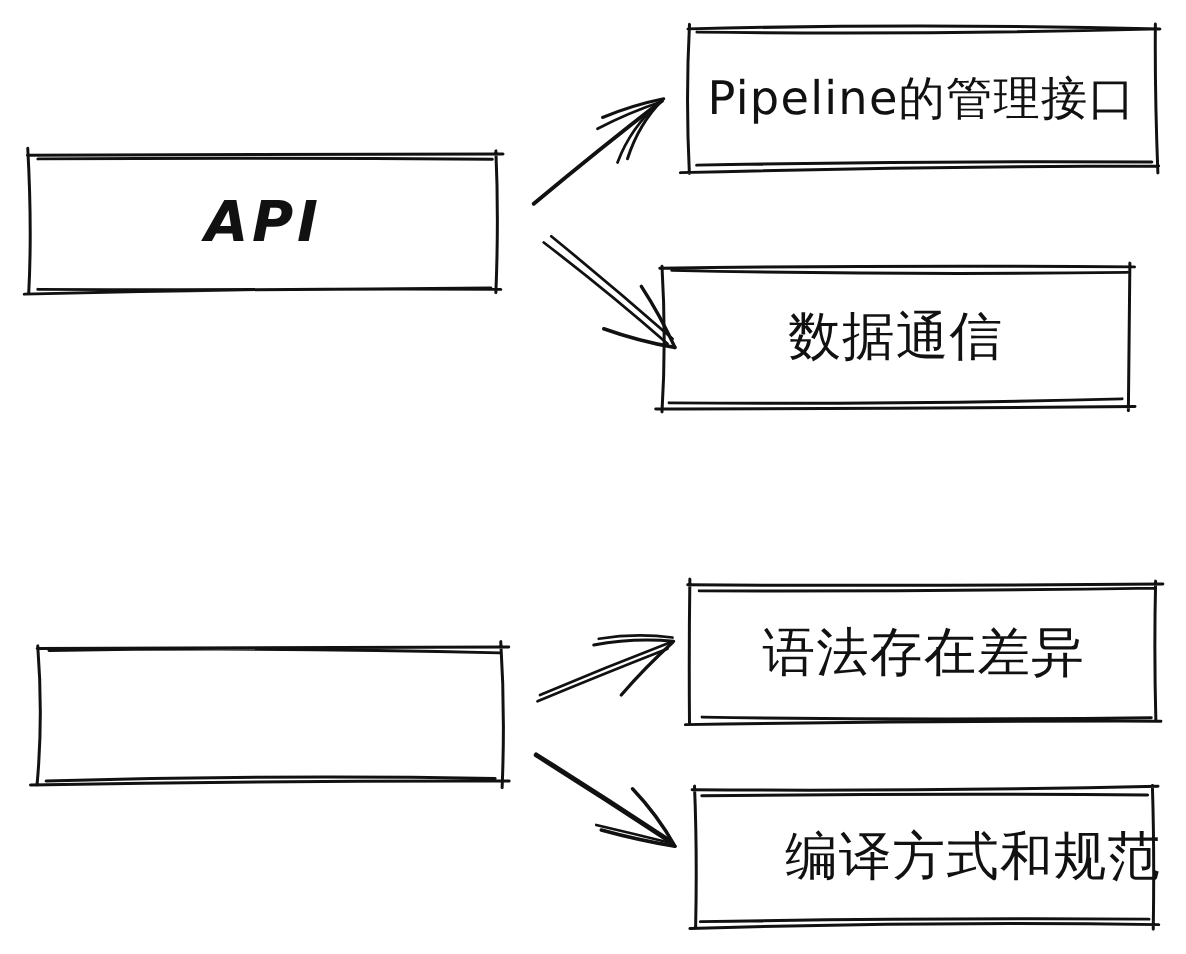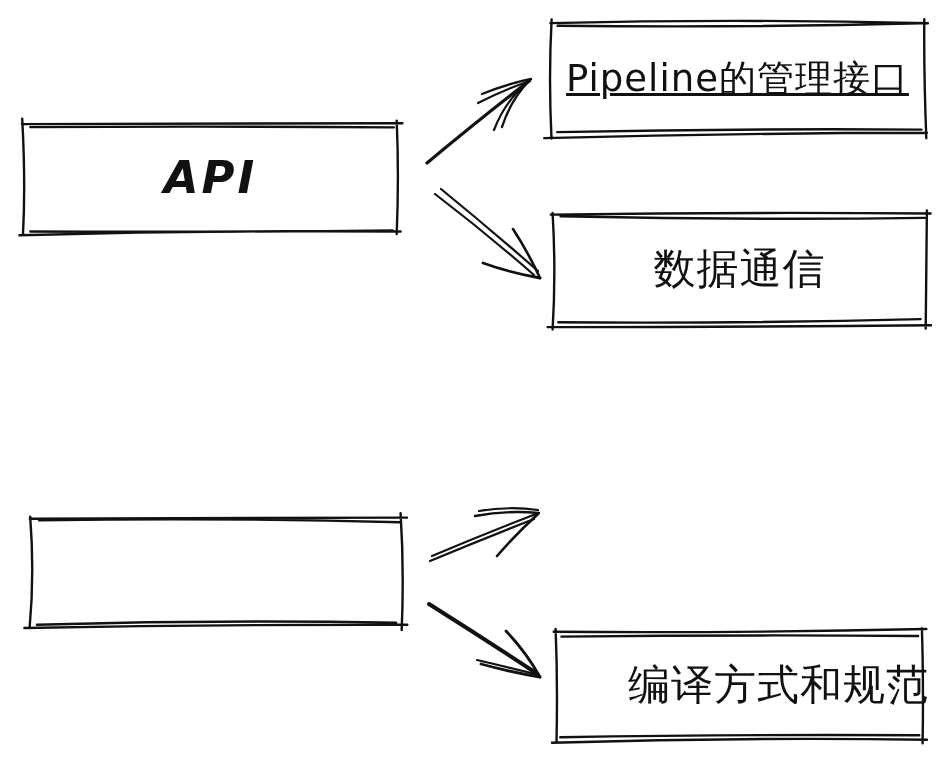--- a/index.html
+++ b/index.html
@@ -12,23 +12,23 @@
   svg.edges path{stroke:#111;fill:none;stroke-linecap:round;}
   .node{position:absolute;display:flex;align-items:center;justify-content:center;}
   .node svg.box{position:absolute;left:0;top:0;width:100%;height:100%;overflow:visible;}
   .node svg.box path{stroke:#111;fill:none;stroke-width:2.4;stroke-linecap:round;}
   .node .label{
     position:relative;white-space:nowrap;font-size:42px;font-weight:500;
     letter-spacing:1px;line-height:1;z-index:2;
   }
   .node-api{left:18px;top:117px;width:385px;height:121px;}
   .node-api .label{font-style:italic;font-weight:700;font-size:45px;letter-spacing:3px;}
-  .node-pipeline{left:545px;top:16px;width:385px;height:124px;text-decoration:underline;}
+  .node-pipeline{left:545px;top:16px;width:385px;height:124px;}
   .node-pipeline .label{font-size:37px;}
-  .node-datacomm{left:547px;top:208px;width:385px;height:122px;}
+  .node-datacomm{left:524px;top:208px;width:385px;height:122px;}
   .node-proglang{left:25px;top:512px;width:383px;height:120px;}
   .node-syntax{left:547px;top:462px;width:384px;height:120px;}
   .node-compile{left:549px;top:625px;width:380px;height:120px;justify-content:flex-end;}
 </style>
 </head>
 <body>
 
 <div class="canvas">
 
   <svg class="edges" viewBox="0 0 949 763">
@@ -80,20 +80,26 @@
       </svg>
     <span class="label">数据通信</span>
   </div>
 
   <div class="node node-proglang">
     <svg class="box" viewBox="0 0 383 120">
         <path d="M 4.8 6.7 Q 194.8 6.7 382.0 5.6 M 14.2 8.4 Q 192.1 5.4 374.8 10.3 M 375.6 1.3 Q 379.2 57.5 376.7 118.1 M 382.3 112.8 Q 194.7 112.4 -0.6 116.0 M 371.1 110.7 Q 192.2 107.6 11.9 112.8 M 4.6 116.2 Q 9.6 61.9 5.2 4.7 "></path>
       </svg>
   </div>
 
+  <div class="node node-syntax">
+    <svg class="box" viewBox="0 0 384 120">
+        <path d="M 3.2 5.8 Q 189.2 7.0 383.3 5.2 M 12.4 10.7 Q 192.6 11.3 376.8 8.5 M 377.5 2.9 Q 376.2 58.6 377.7 115.0 M 381.7 114.9 Q 189.1 114.6 1.3 117.7 M 374.0 112.2 Q 189.4 114.3 14.7 111.7 M 4.6 117.2 Q 4.1 57.6 4.9 1.3 "></path>
+      </svg>
+    <span class="label">语法存在差异</span>
+  </div>
 
   <div class="node node-compile">
     <svg class="box" viewBox="0 0 380 120">
         <path d="M 4.7 6.8 Q 193.1 8.2 377.4 4.0 M 12.4 11.6 Q 194.6 9.6 369.1 11.0 M 372.9 3.4 Q 374.6 56.2 373.6 118.3 M 378.0 114.7 Q 191.4 112.0 2.9 117.8 M 370.2 110.3 Q 196.0 109.2 11.3 112.3 M 7.5 116.8 Q 8.8 56.6 6.6 3.9 "></path>
       </svg>
     <span class="label">编译方式和规范</span>
   </div>
 
 </div>
 

